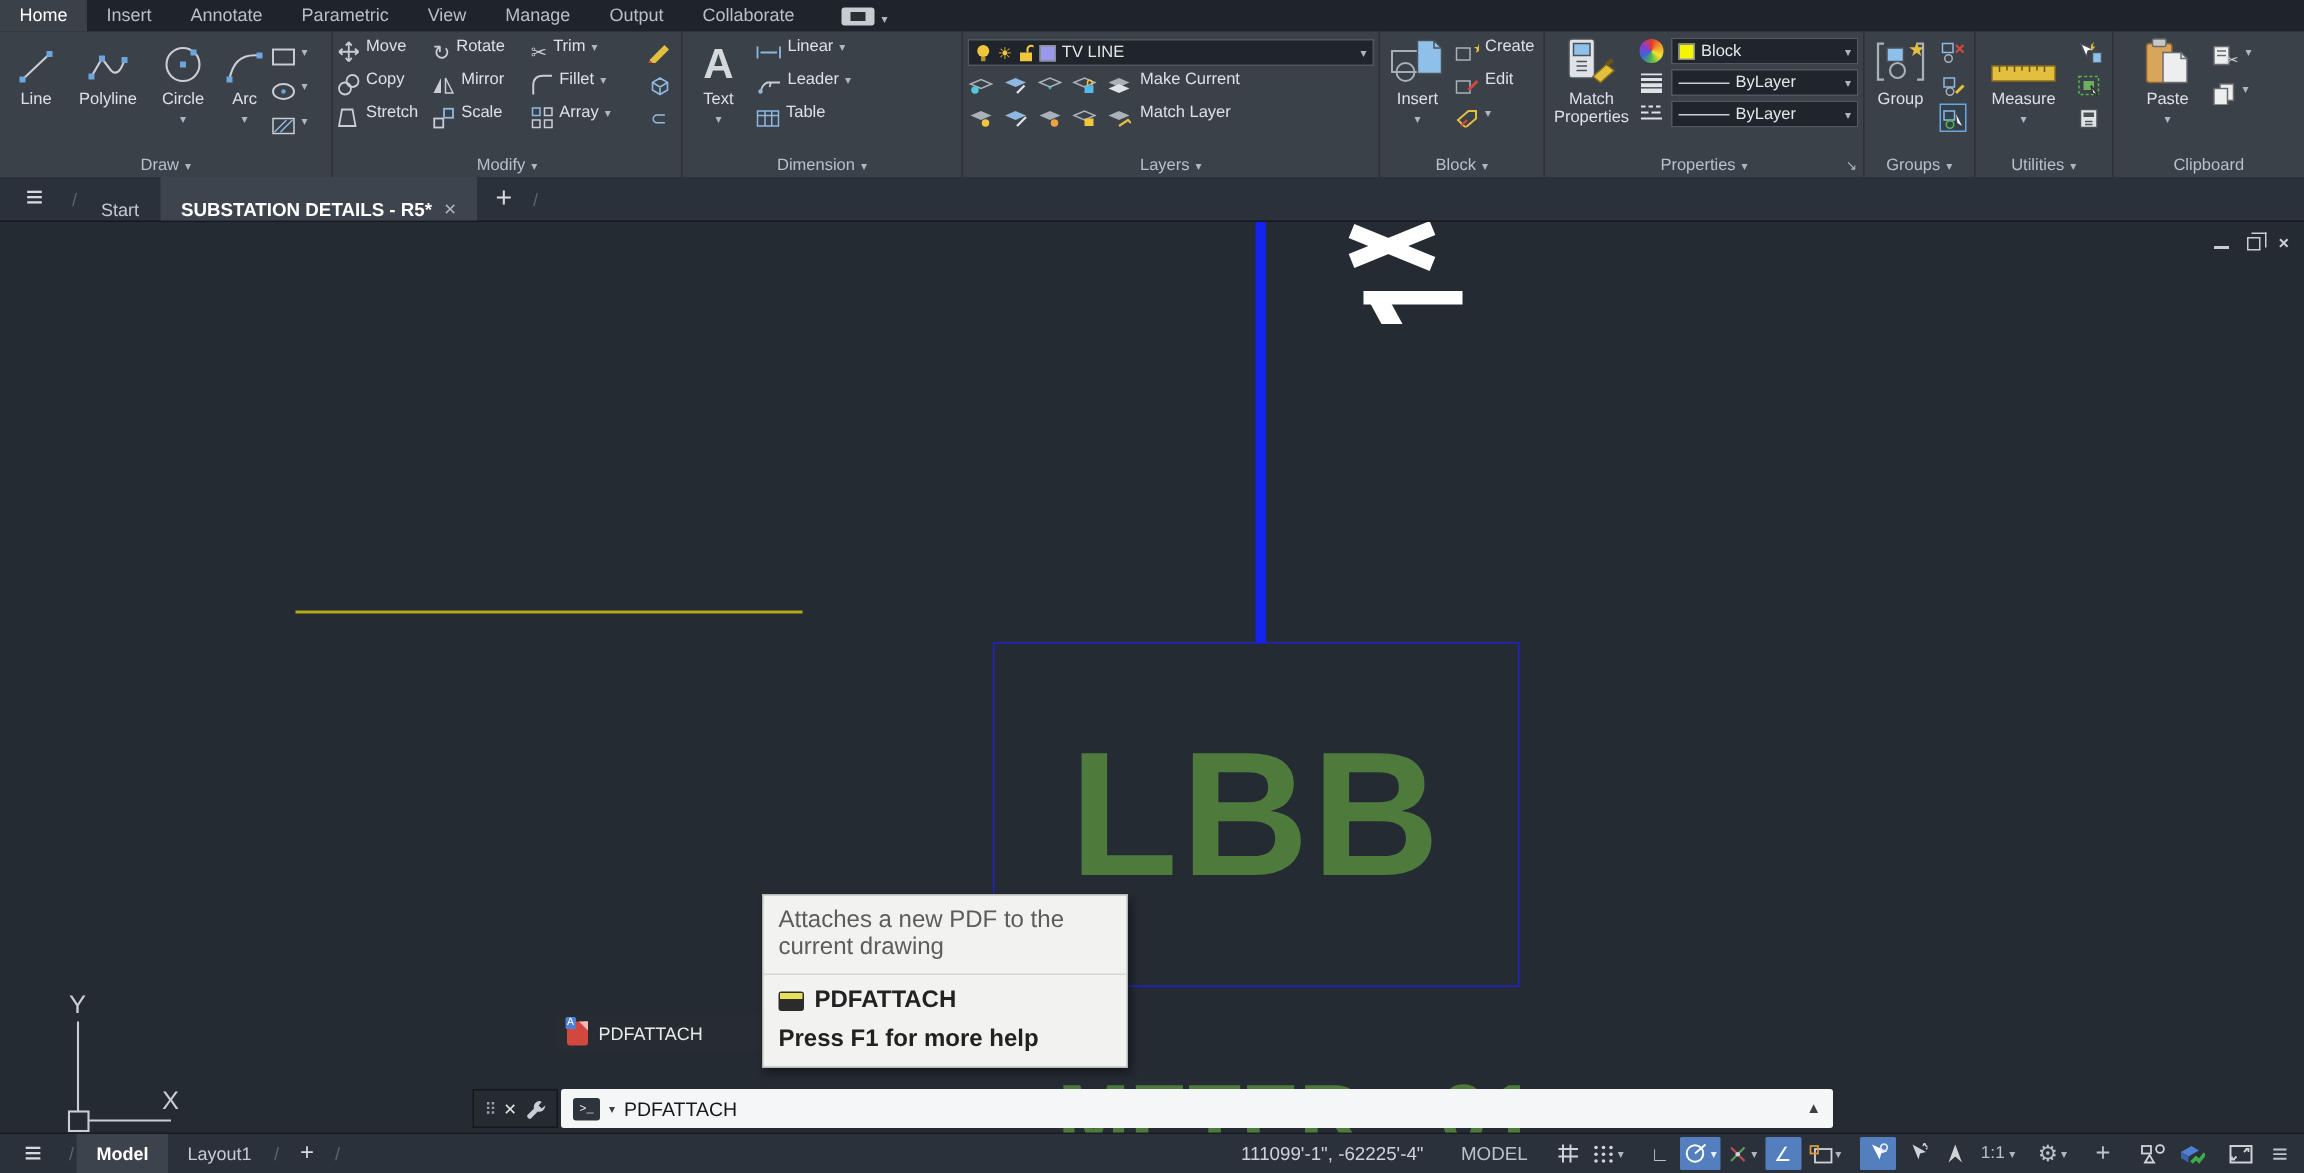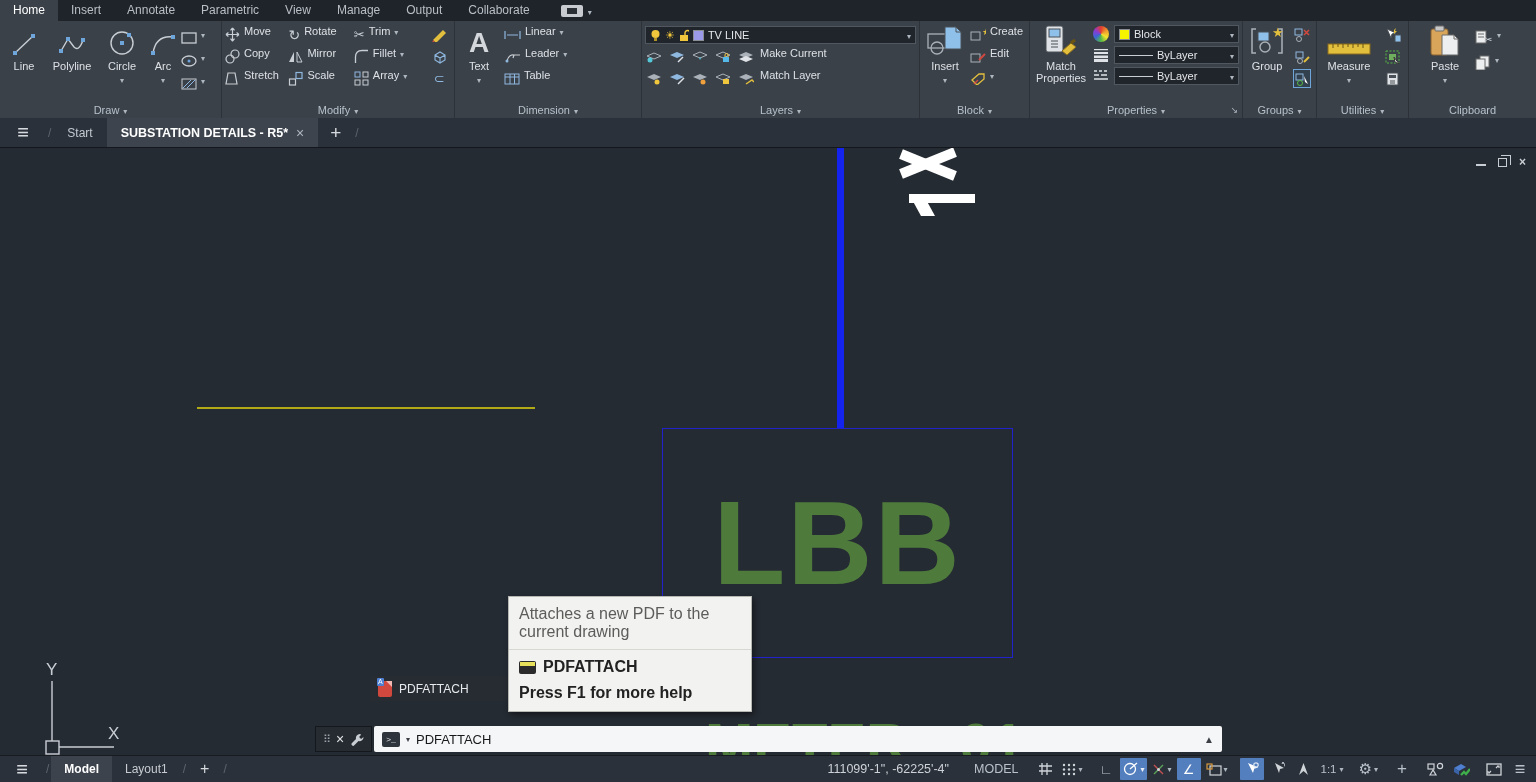--- a/index.html
+++ b/index.html
@@ -28,21 +28,21 @@
   .combo{background:#20252b;border:1px solid #51575f;height:18px;display:flex;align-items:center;gap:4px;padding:0 4px;color:#e4e7ea;font-size:11px}
   .combo .spacer{flex:1}
   .swatch{width:11px;height:11px;border:1px solid #8a8f95}
   .line-sample{display:inline-block;width:34px;height:1px;background:#c9ced4}
   .two-line{line-height:12px;text-align:center}
 
   
   .filebar{height:30px;background:#2b313a;display:flex;align-items:stretch;color:#c3c9d0;font-size:12px;border-bottom:1px solid #14171c}
   .hamb{width:46px;display:flex;align-items:center;justify-content:center;color:#d6dade;font-size:17px}
   .hamb::after{content:"≡";font-size:20px}
-  .ftab{display:flex;align-items:center;padding:0 14px;gap:8px}
+  .ftab{display:flex;align-items:flex-end;padding:0 14px;gap:8px}
   .ftab.active{background:#3d444e;color:#fff;font-weight:bold;font-size:12.5px}
   .slash{display:flex;align-items:center;color:#5d646c;padding:0 2px}
   .slash::after{content:"/"}
   .fclose::after{content:"×";color:#aeb6bf;font-size:14px;font-weight:normal}
   .fplus{display:flex;align-items:center;padding:0 12px;color:#d6dade;font-size:19px}
   .fplus::after{content:"+"}
 
   
   .canvas{position:absolute;left:0;top:148px;width:1536px;height:607px;background:#252b33;overflow:hidden}
   .winctl{position:absolute;top:8px;right:10px;display:flex;gap:12px;z-index:40}

